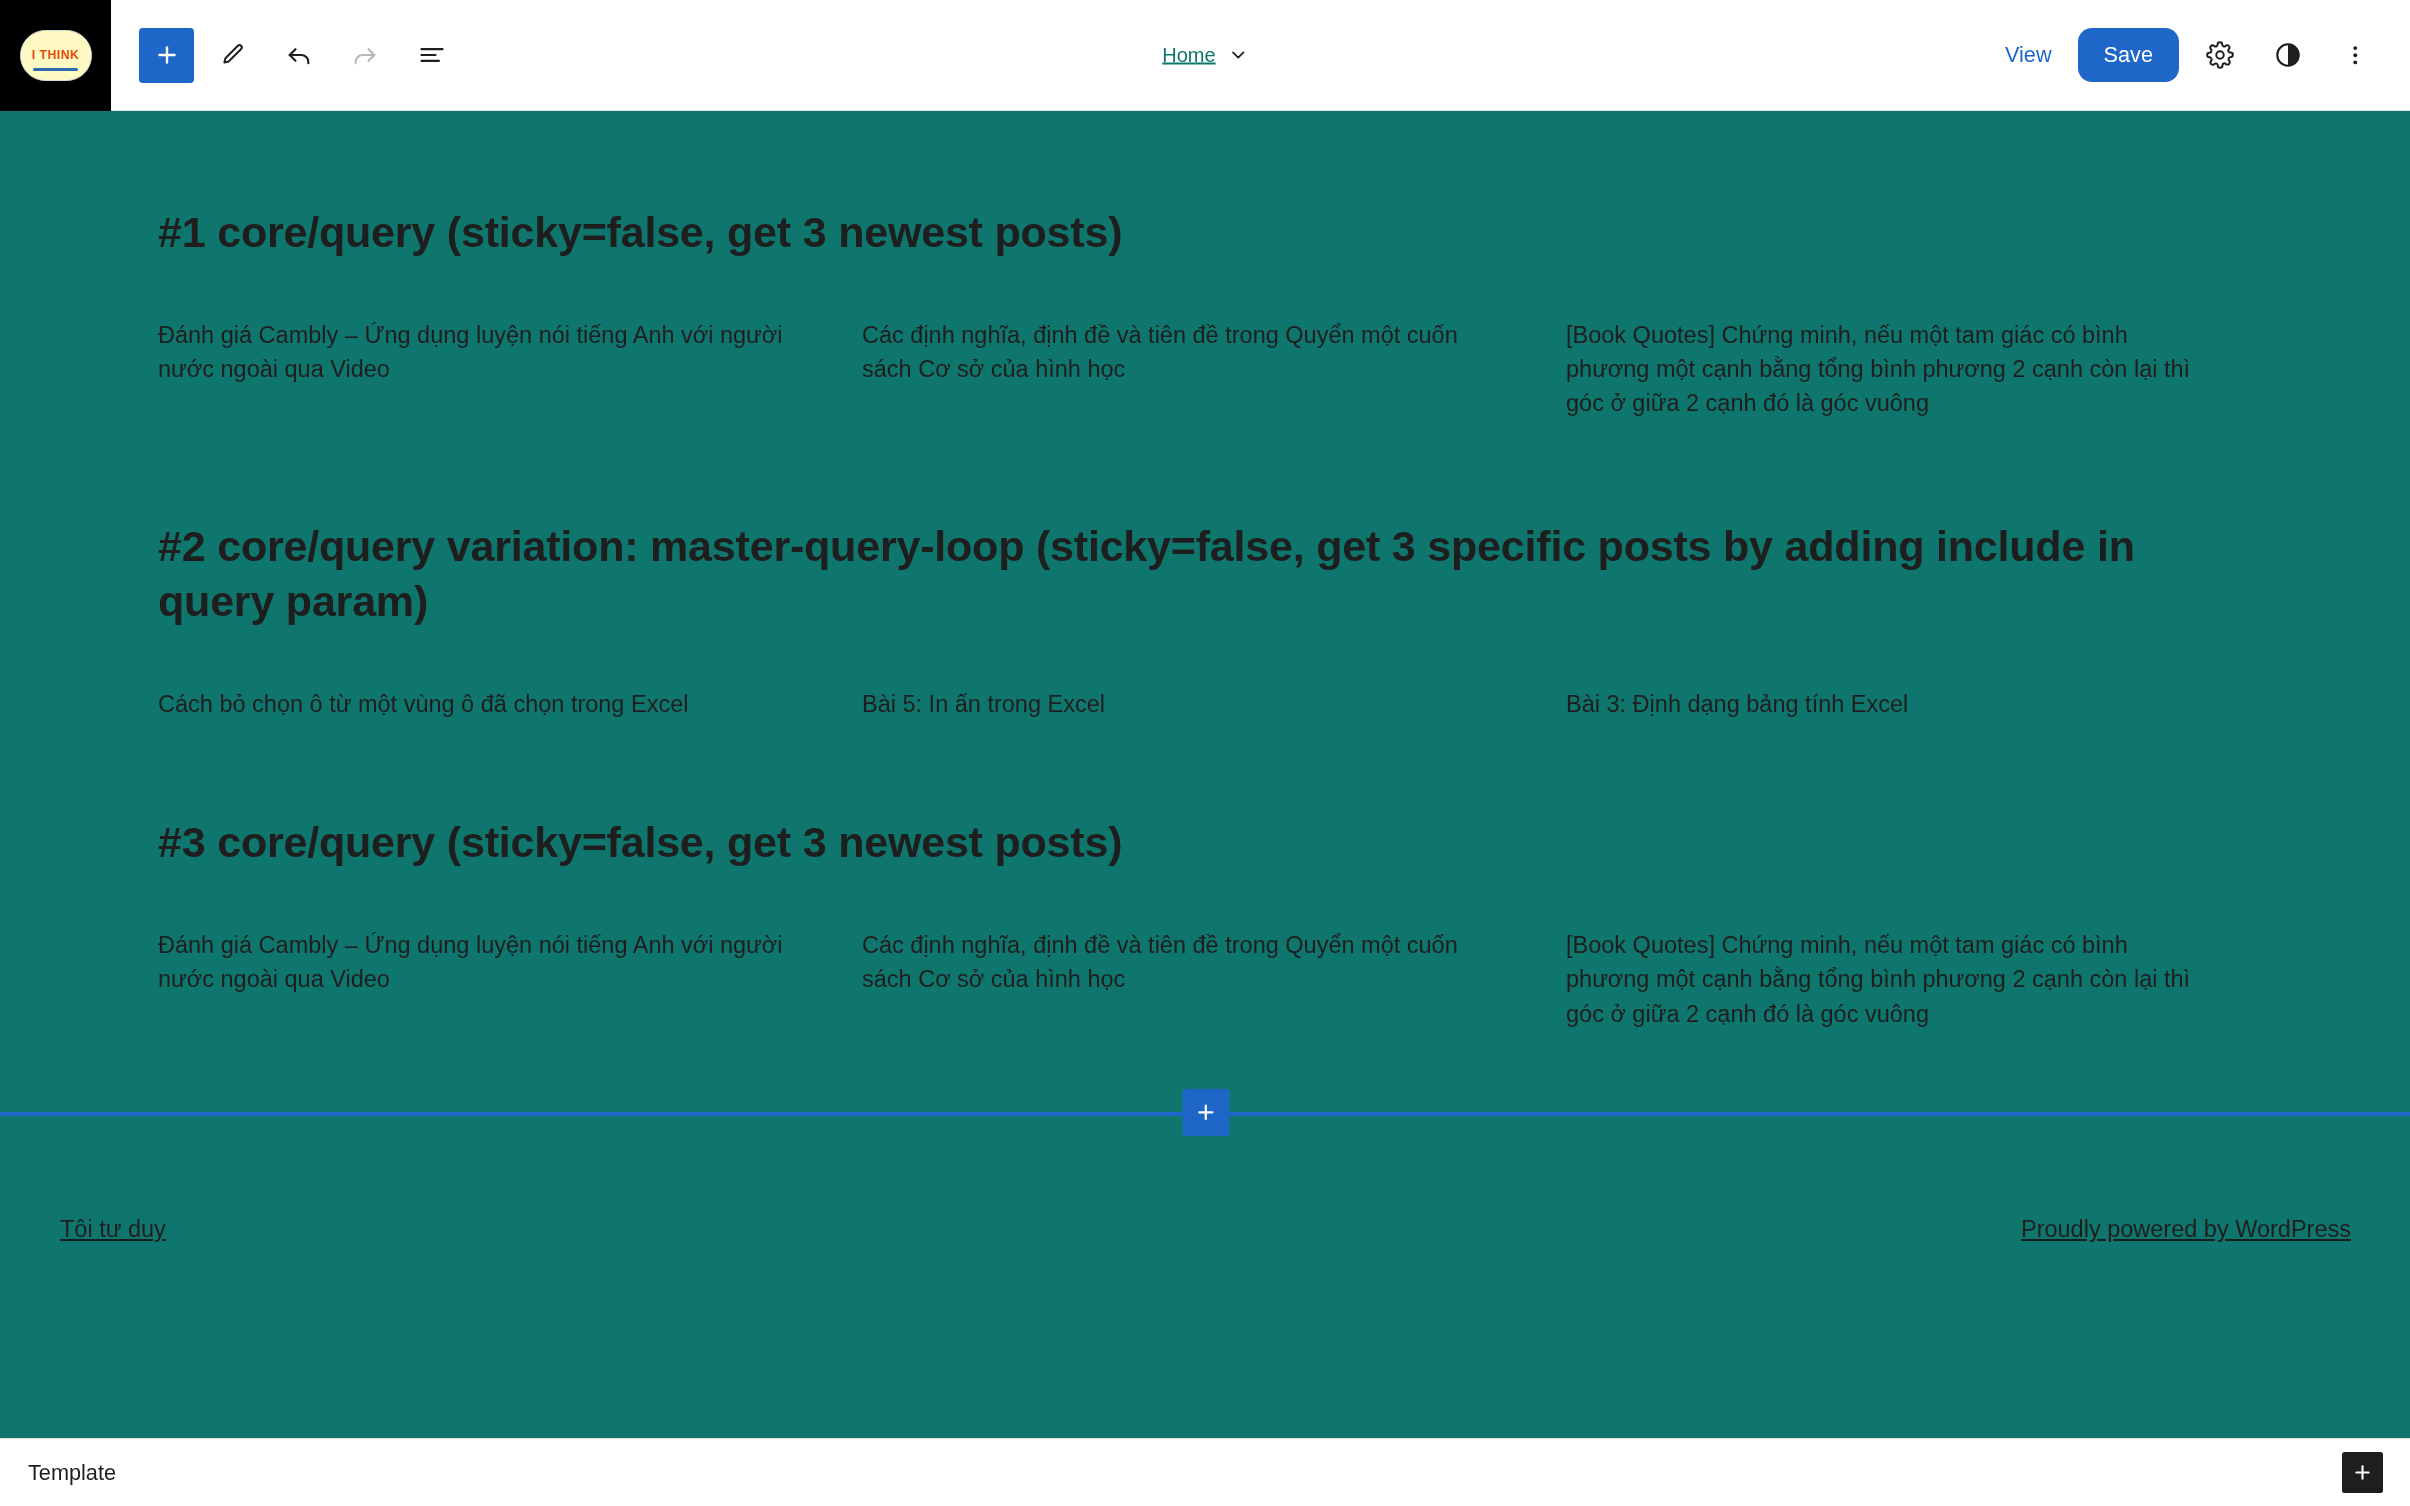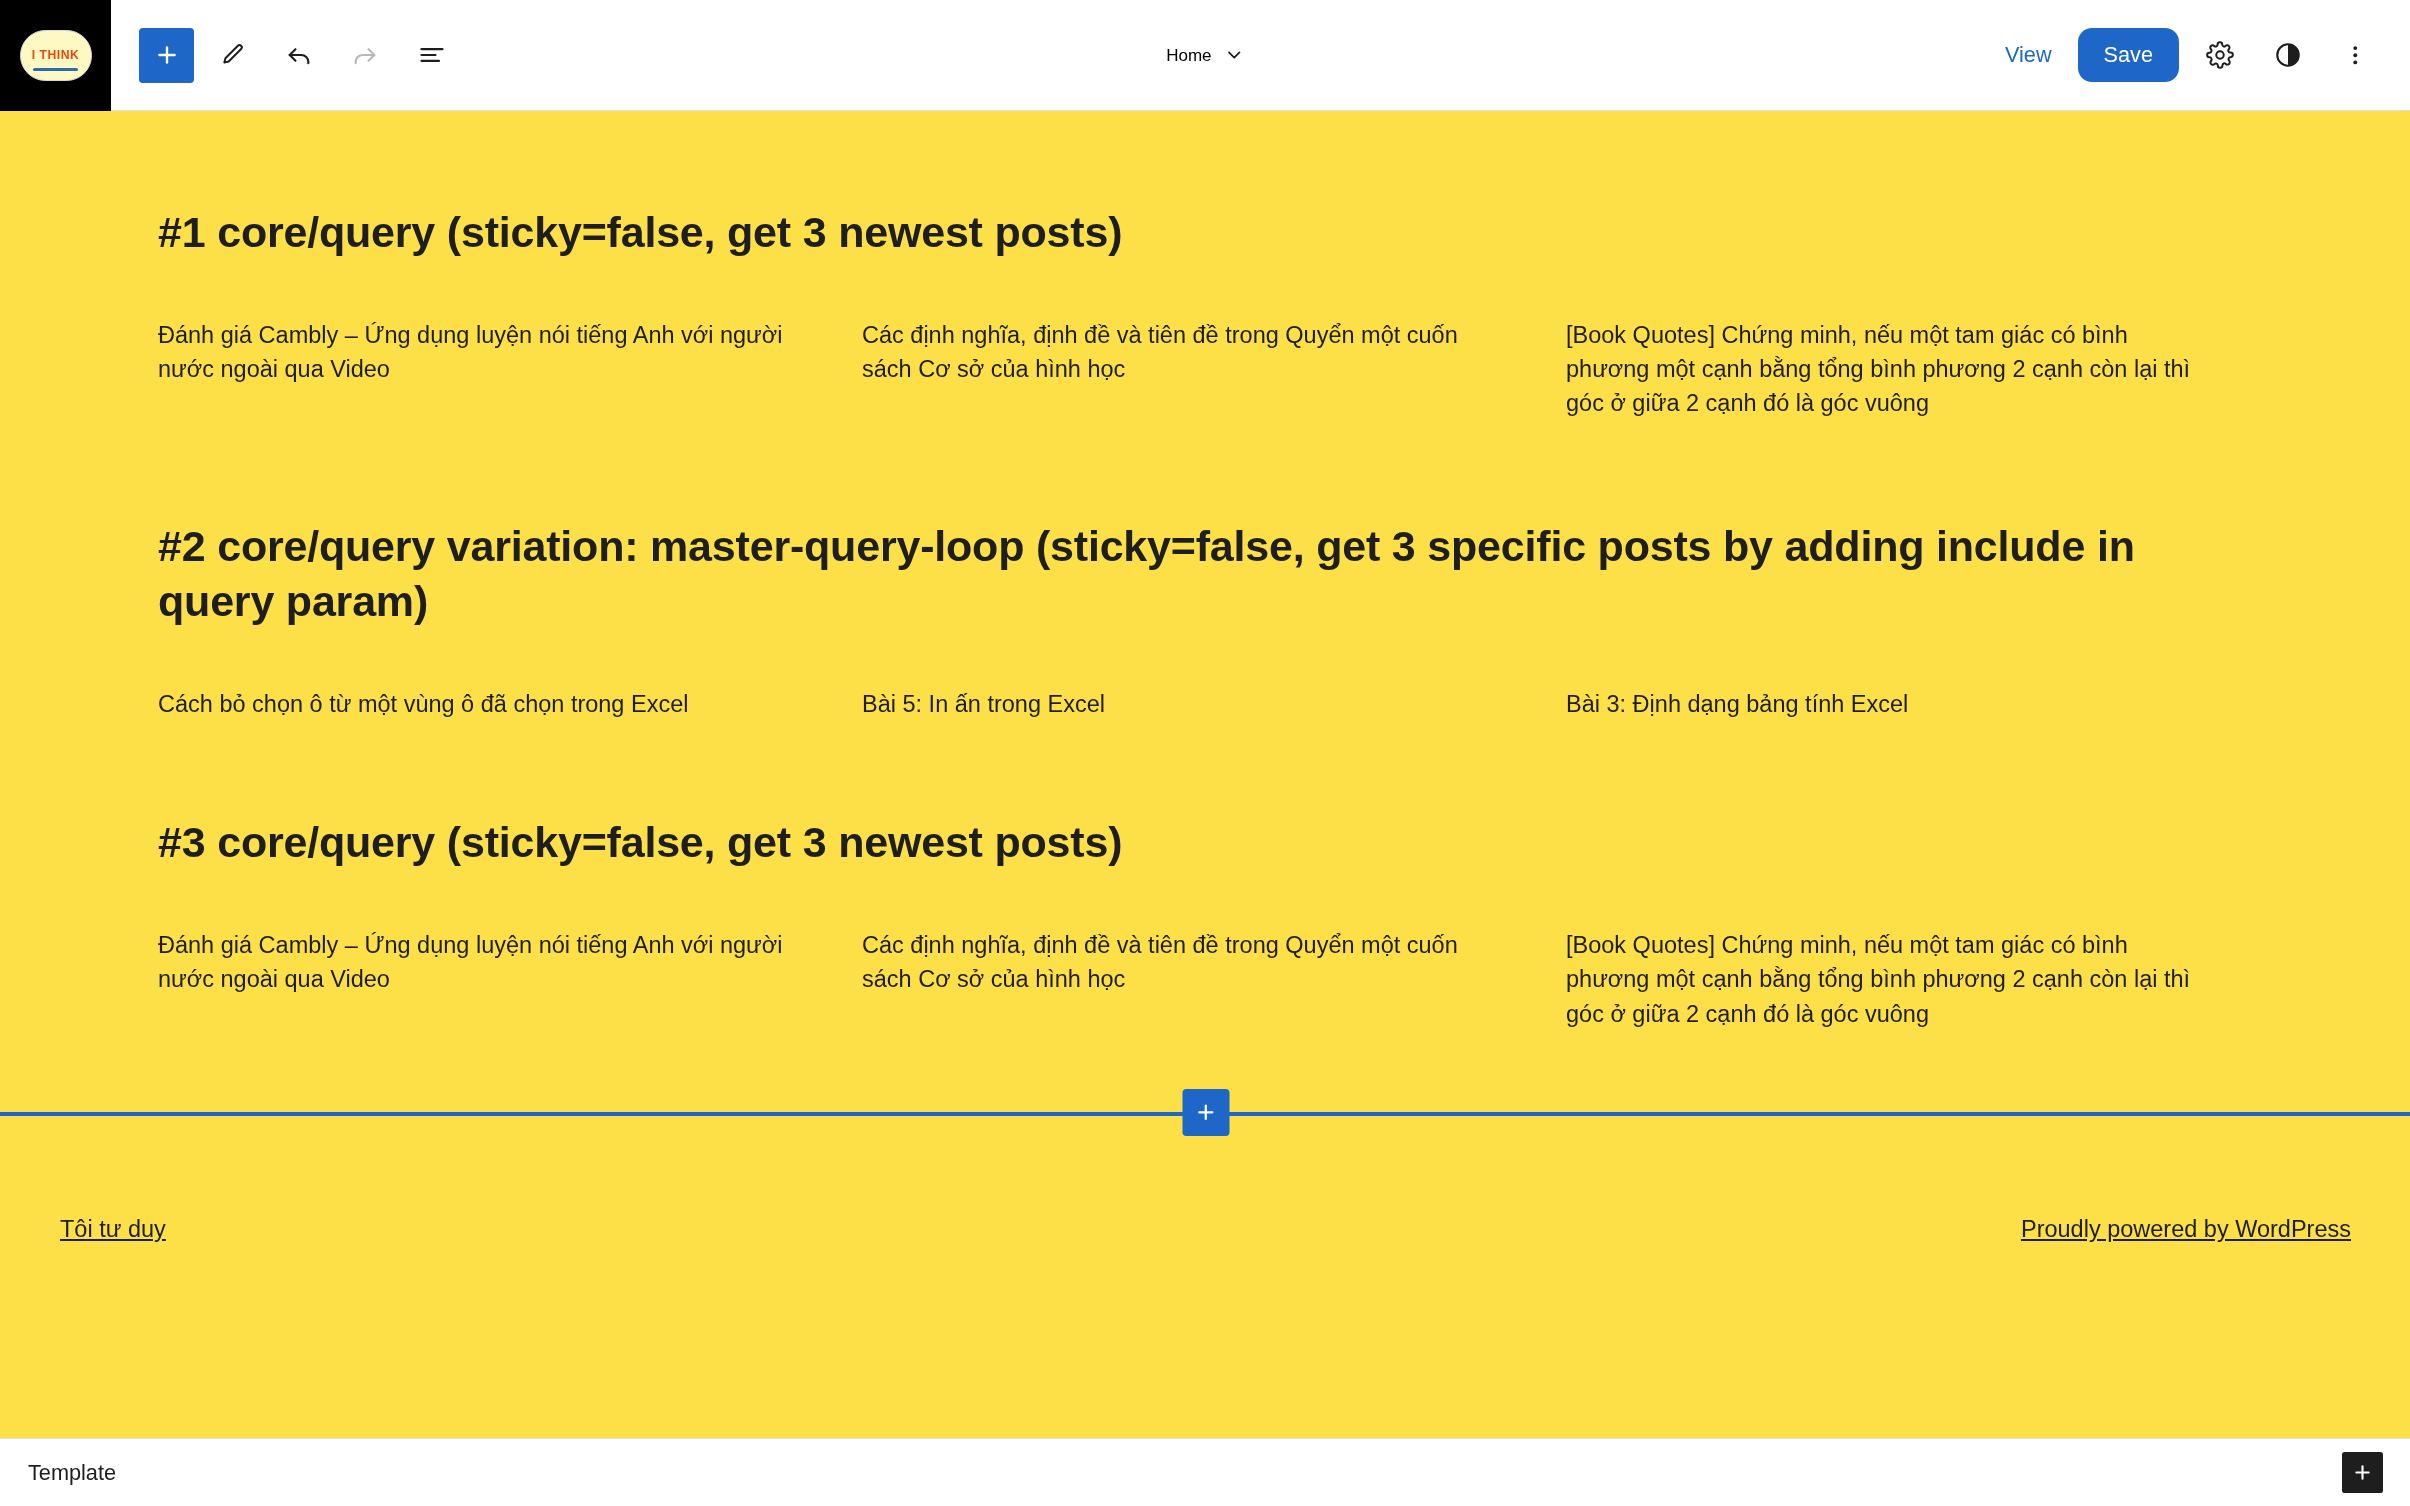--- a/index.html
+++ b/index.html
@@ -87,22 +87,23 @@
     position: absolute;
     left: 50%;
     top: 50%;
     transform: translate(-50%, -50%);
     display: flex;
     align-items: center;
     gap: 12.2px;
     cursor: pointer;
   }
   .doc-title {
-    font-size: 17px;
-    color: #000000;
+    font-size: 20px;
+    color: #0f766e;
+    text-decoration: underline;
   }
 
   .tool-group-right {
     margin-left: auto;
     display: flex;
     align-items: center;
     gap: 13px;
     padding-right: 28px;
   }
   .view-link {
@@ -119,21 +120,21 @@
     border-radius: 14px;
     padding: 14px 26px;
     cursor: pointer;
   }
 
   
   .canvas {
     position: relative;
     height: 1395px;
     overflow: hidden;
-    background: #fde047;
+    background: #0f766e;
   }
   .content {
     padding: 0 0 0 0;
   }
   .section { padding: 0 158px; }
   h2.block-heading {
     font-size: 43px;
     font-weight: 600;
     line-height: 1.28;
     color: #1e1e1e;

